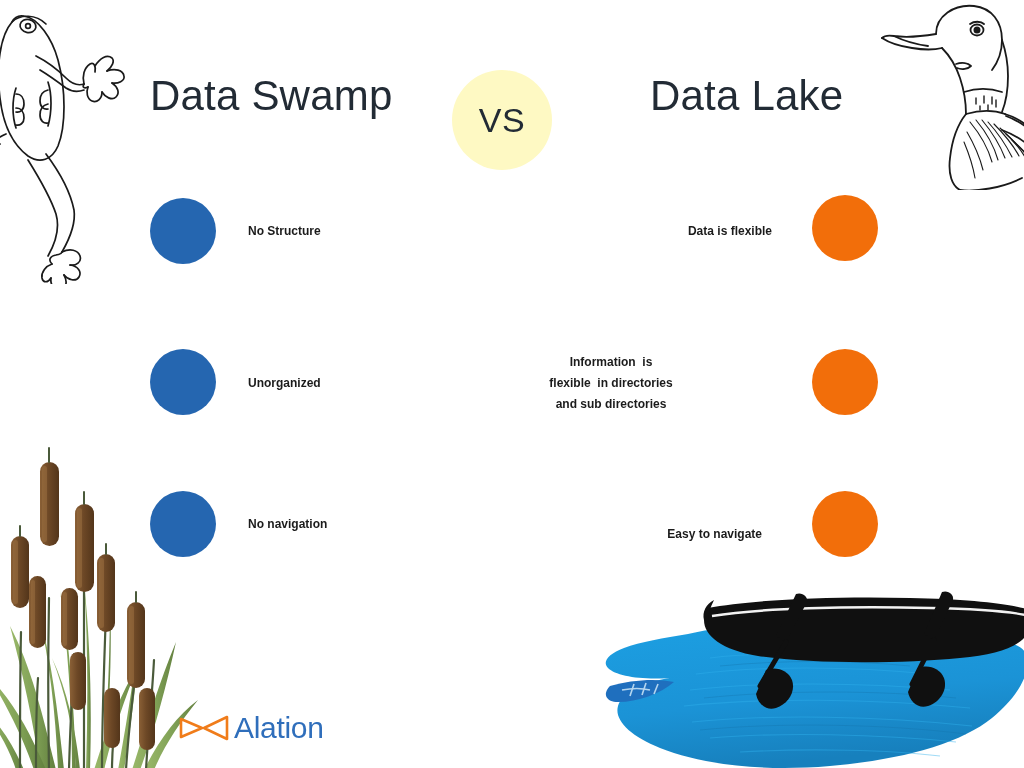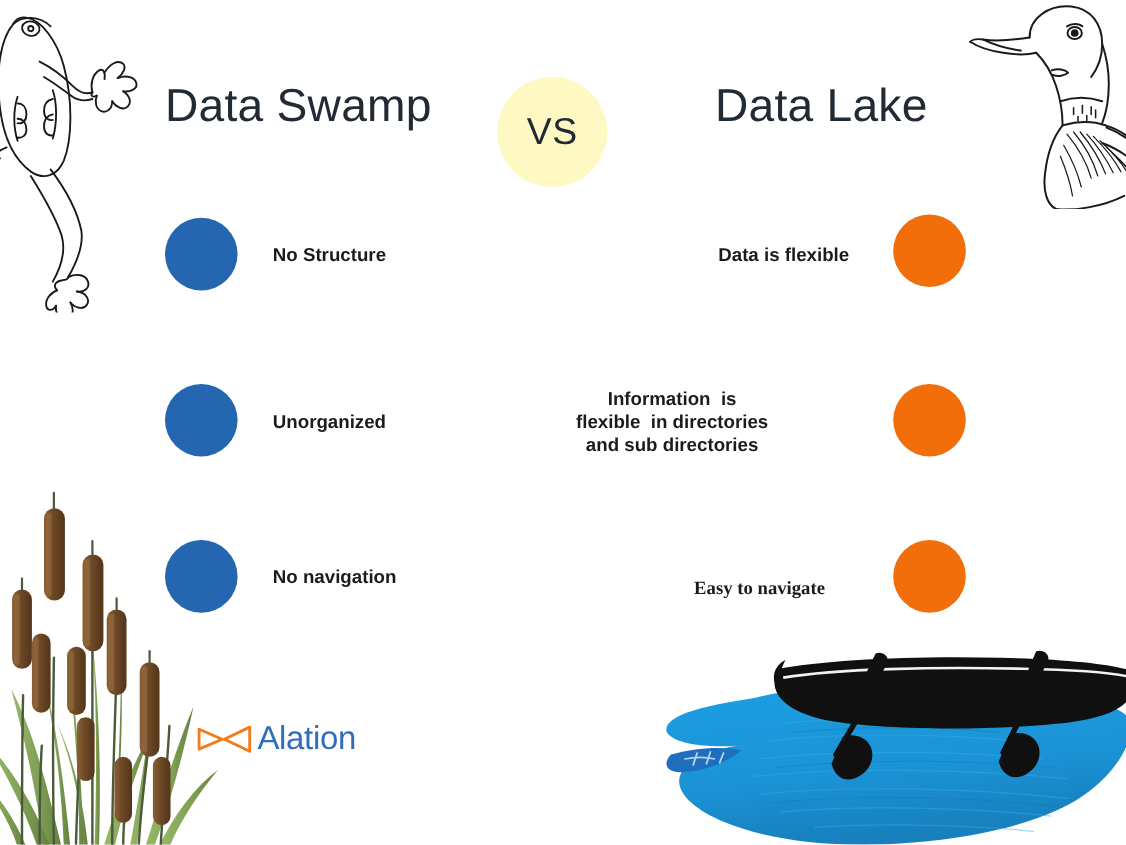--- a/index.html
+++ b/index.html
@@ -50,21 +50,21 @@
 
   .dot {
     position: absolute;
     border-radius: 50%;
   }
   .dot.blue   { background: #2566b0; }
   .dot.orange { background: #f26e0a; }
 
   .bullet-label {
     position: absolute;
-    font-size: 17px;
+    font-size: 12px;
     color: #1b1b1b;
     line-height: 21px;
     white-space: pre;
   }
   .bullet-label.bold  { font-weight: 700; }
   .bullet-label.semi  { font-weight: 600; }
 
   .label-left  { text-align: left; }
   .label-right { text-align: right; }
   .label-center{ text-align: center; }
@@ -80,34 +80,34 @@
   #dot-r3 { left: 812px; top: 491px; width: 66px; height: 66px; }
 
   
   #lbl-l1 { left: 248px; top: 221px; }
   #lbl-l2 { left: 248px; top: 373px; }
   #lbl-l3 { left: 248px; top: 514px; text-align: right; }
 
   
   #lbl-r1 { left: 420px; width: 352px; top: 221px; }
   #lbl-r2 { left: 450px; width: 322px; top: 352px; }
-  #lbl-r3 { left: 408px; width: 342px; top: 524px; font-family: Liberation Serif, serif; }
+  #lbl-r3 { left: 420px; width: 342px; top: 524px; }
 
   
   .art { position: absolute; pointer-events: none; }
   #art-frog   { left: -34px;  top: -6px;   width: 180px;  height: 290px; }
   #art-loon   { left: 872px;  top: -10px;  width: 170px;  height: 200px; }
   #art-cattails { left: -6px; top: 440px;  width: 210px;  height: 330px; }
   #art-lake   { left: 600px;  top: 578px;  width: 430px;  height: 195px; }
 
   
   #logo {
     position: absolute;
     left: 178px;
-    top: 652px;
+    top: 708px;
     width: 150px;
     height: 40px;
     display: flex;
     align-items: center;
     text-align: center;
   }
   #logo-text {
     font-size: 30px;
     font-weight: 400;
     color: #2f6ebb;

